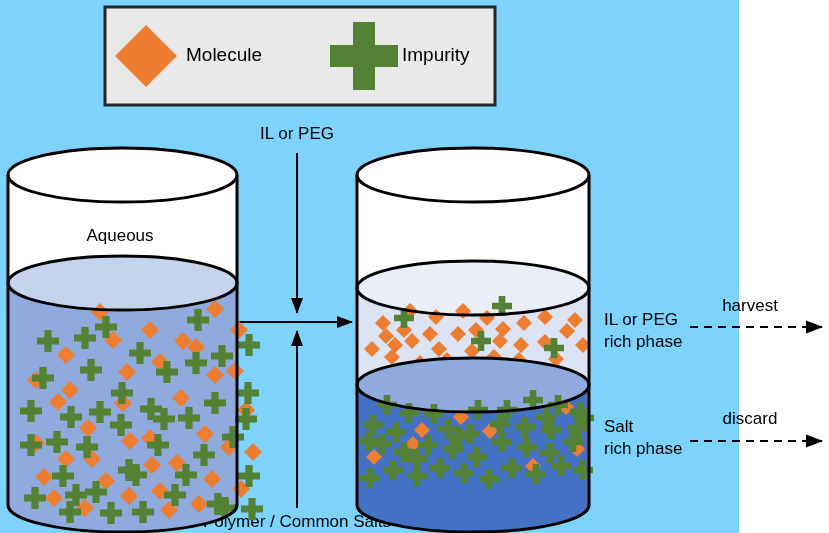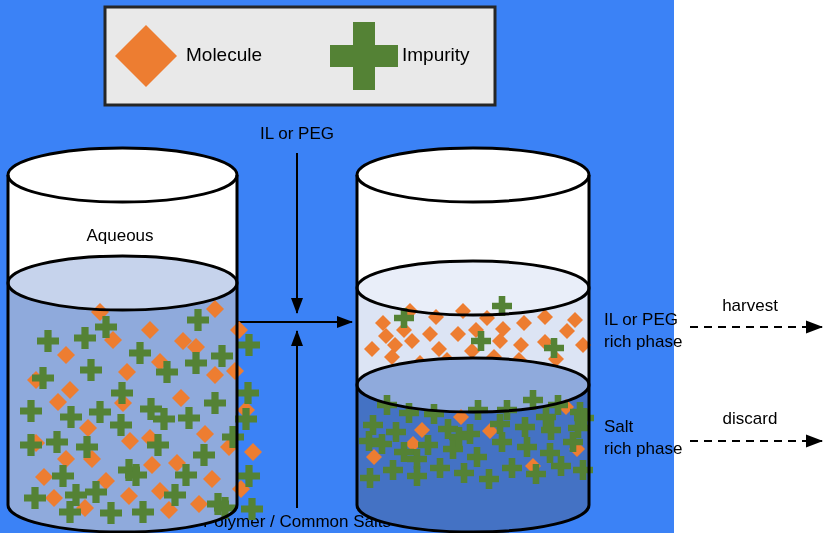--- a/index.html
+++ b/index.html
@@ -9,23 +9,23 @@
   }
   body {
     width: 829px;
     height: 533px;
     font-family: "Liberation Sans", sans-serif;
     color: #000000;
     overflow: hidden;
   }
   #stage {
     position: relative;
-    width: 674px;
+    width: 739px;
     height: 533px;
-    background: #3b82f6;
+    background: #7dd3fc;
   }
   #diagram-svg {
     position: absolute;
     left: 0;
     top: 0;
     width: 829px;
     height: 533px;
   }
   .dlabel {
     font-family: "Liberation Sans", sans-serif;

